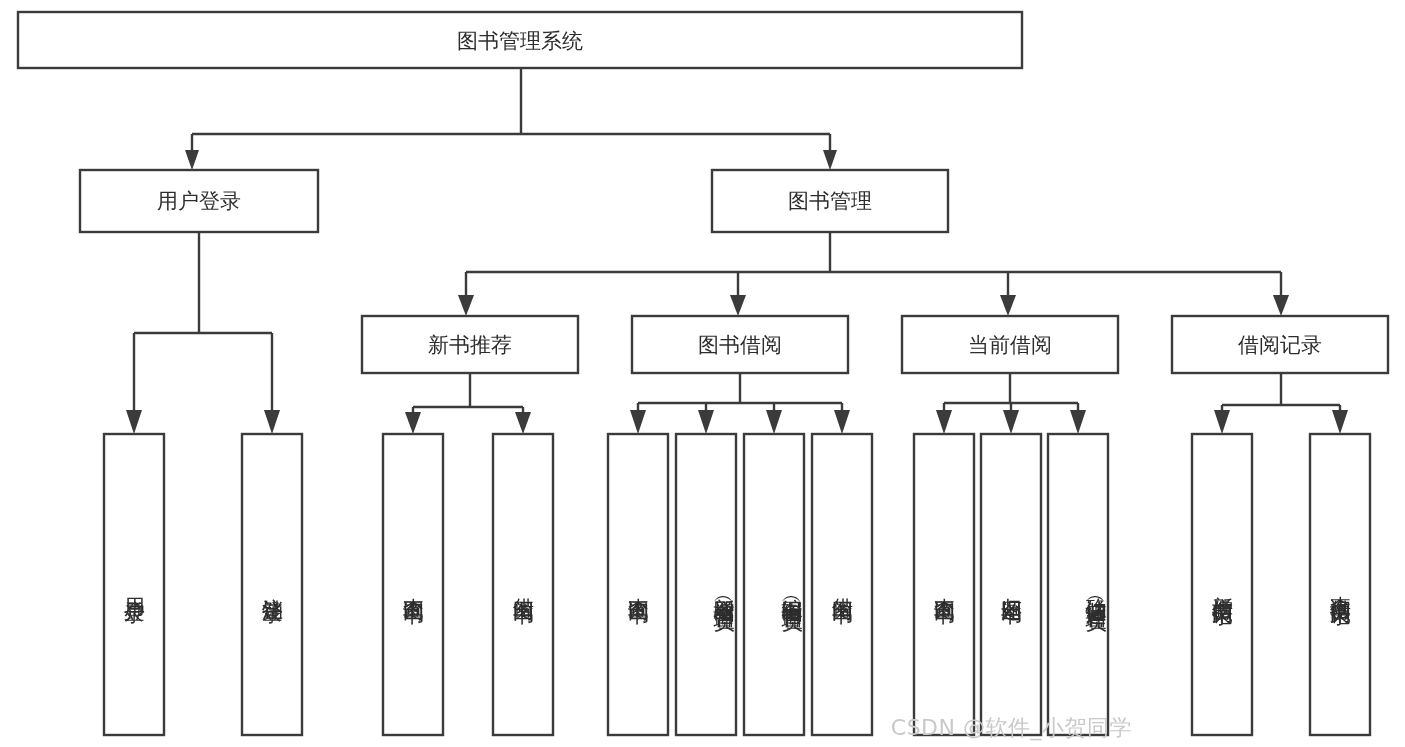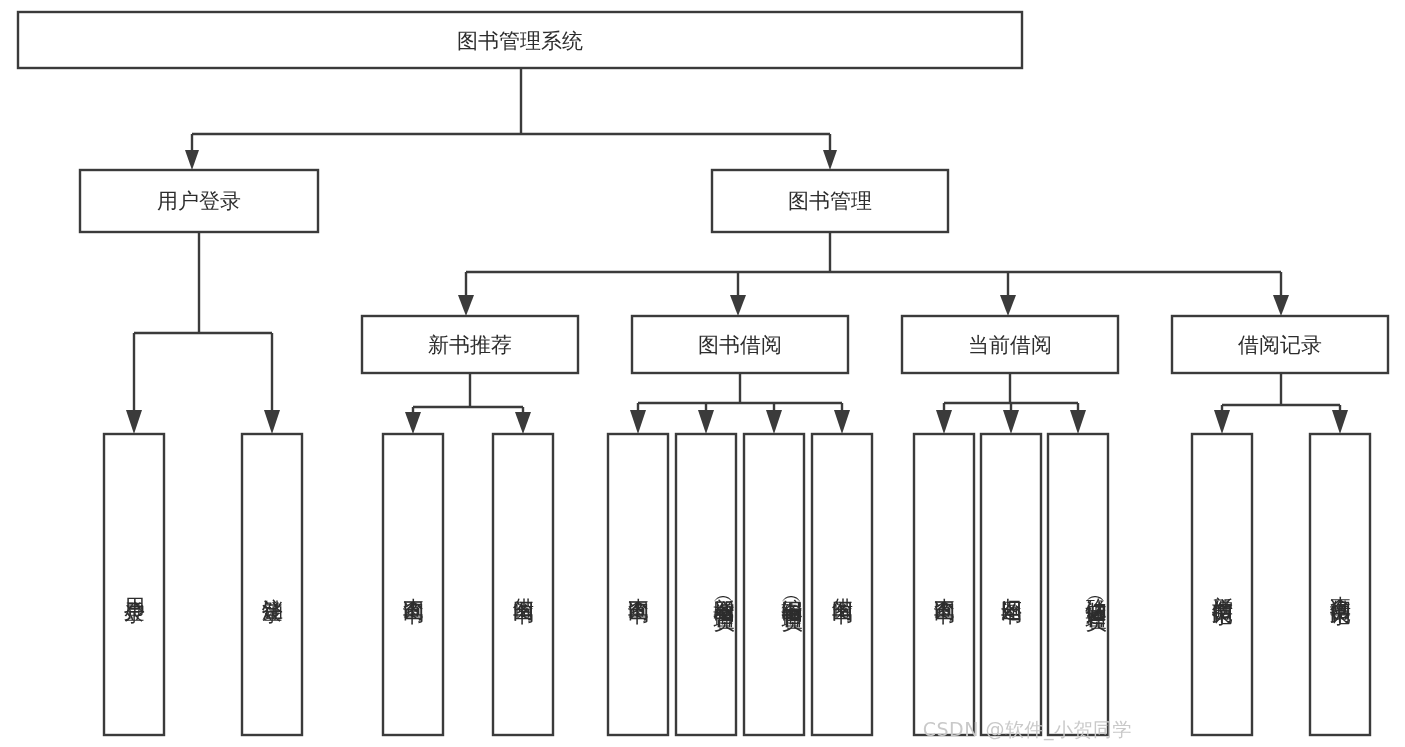--- a/index.html
+++ b/index.html
@@ -62,21 +62,21 @@
     align-items: center;
     justify-content: center;
     white-space: nowrap;
     pointer-events: none;
   }
   .watermark {
     position: absolute;
     right: 8px;
     bottom: 4px;
     font-family: "DejaVu Sans", "Liberation Sans", sans-serif;
-    font-size: 19px;
+    font-size: 22px;
     color: #c9c9c9;
     letter-spacing: 0.5px;
     white-space: nowrap;
   }
 </style>
 </head>
 <body>
 
 <div id="diagram-root">
 

